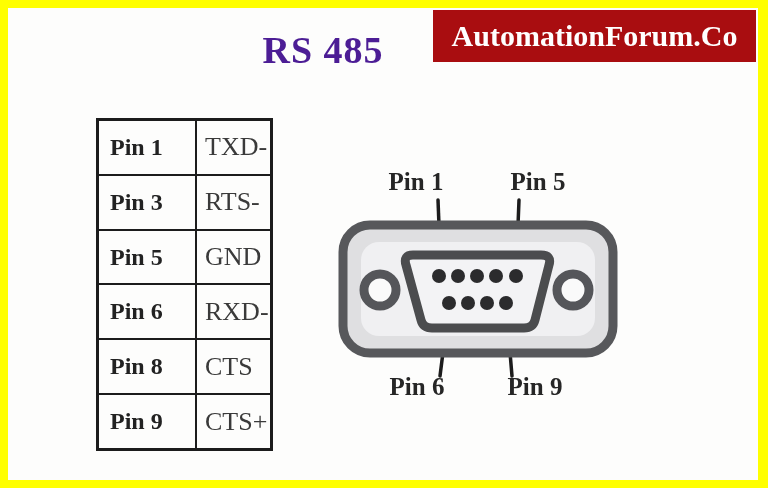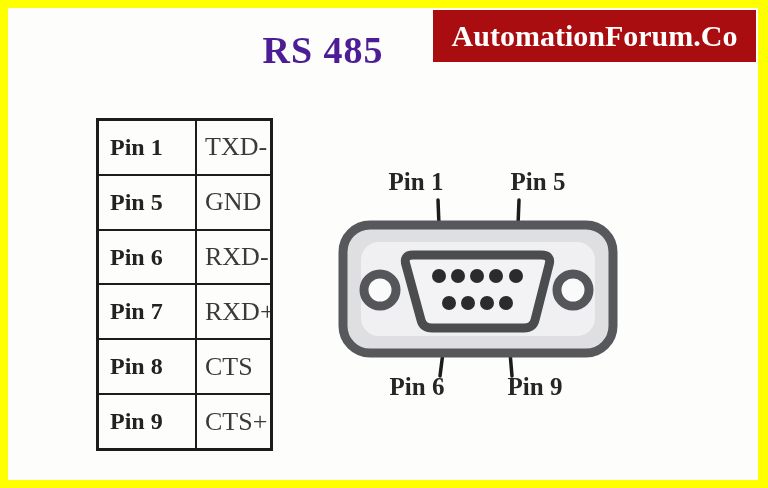--- a/index.html
+++ b/index.html
@@ -85,30 +85,30 @@
   <span>AutomationForum.Co</span>
 </div>
 
 <table class="pin-table">
   <tbody>
       <tr>
     <td class="pin-col">Pin 1</td>
     <td class="sig-col">TXD-</td>
   </tr>
   <tr>
+    <td class="pin-col">Pin 3</td>
+    <td class="sig-col">RTS-</td>
+  </tr>
+  <tr>
     <td class="pin-col">Pin 5</td>
     <td class="sig-col">GND</td>
   </tr>
   <tr>
     <td class="pin-col">Pin 6</td>
     <td class="sig-col">RXD-</td>
-  </tr>
-  <tr>
-    <td class="pin-col">Pin 7</td>
-    <td class="sig-col">RXD+</td>
   </tr>
   <tr>
     <td class="pin-col">Pin 8</td>
     <td class="sig-col">CTS</td>
   </tr>
   <tr>
     <td class="pin-col">Pin 9</td>
     <td class="sig-col">CTS+</td>
   </tr>
 </tbody>

